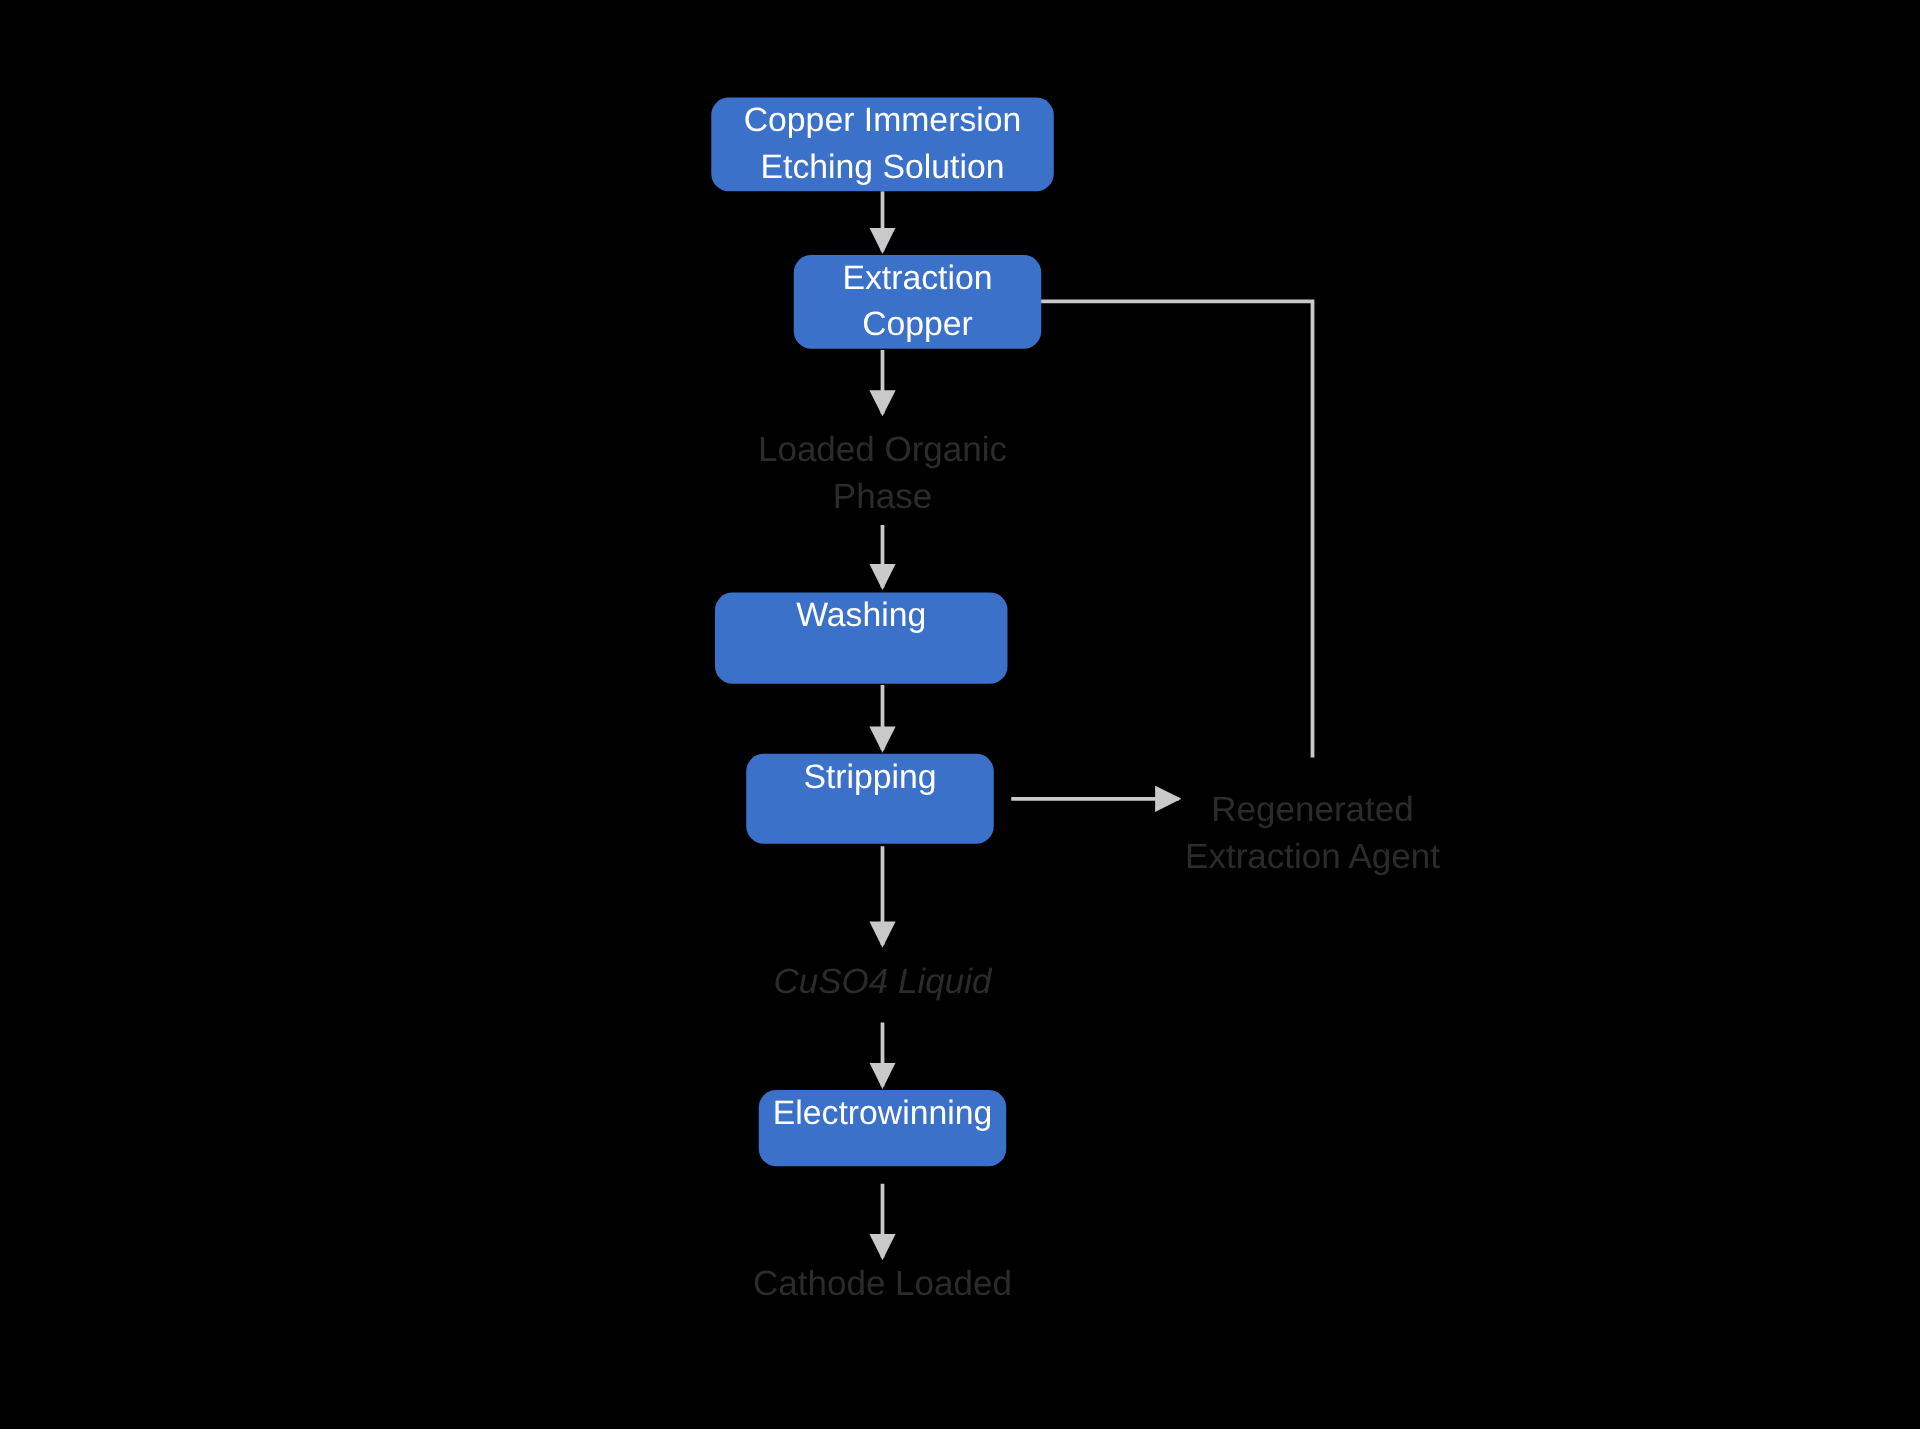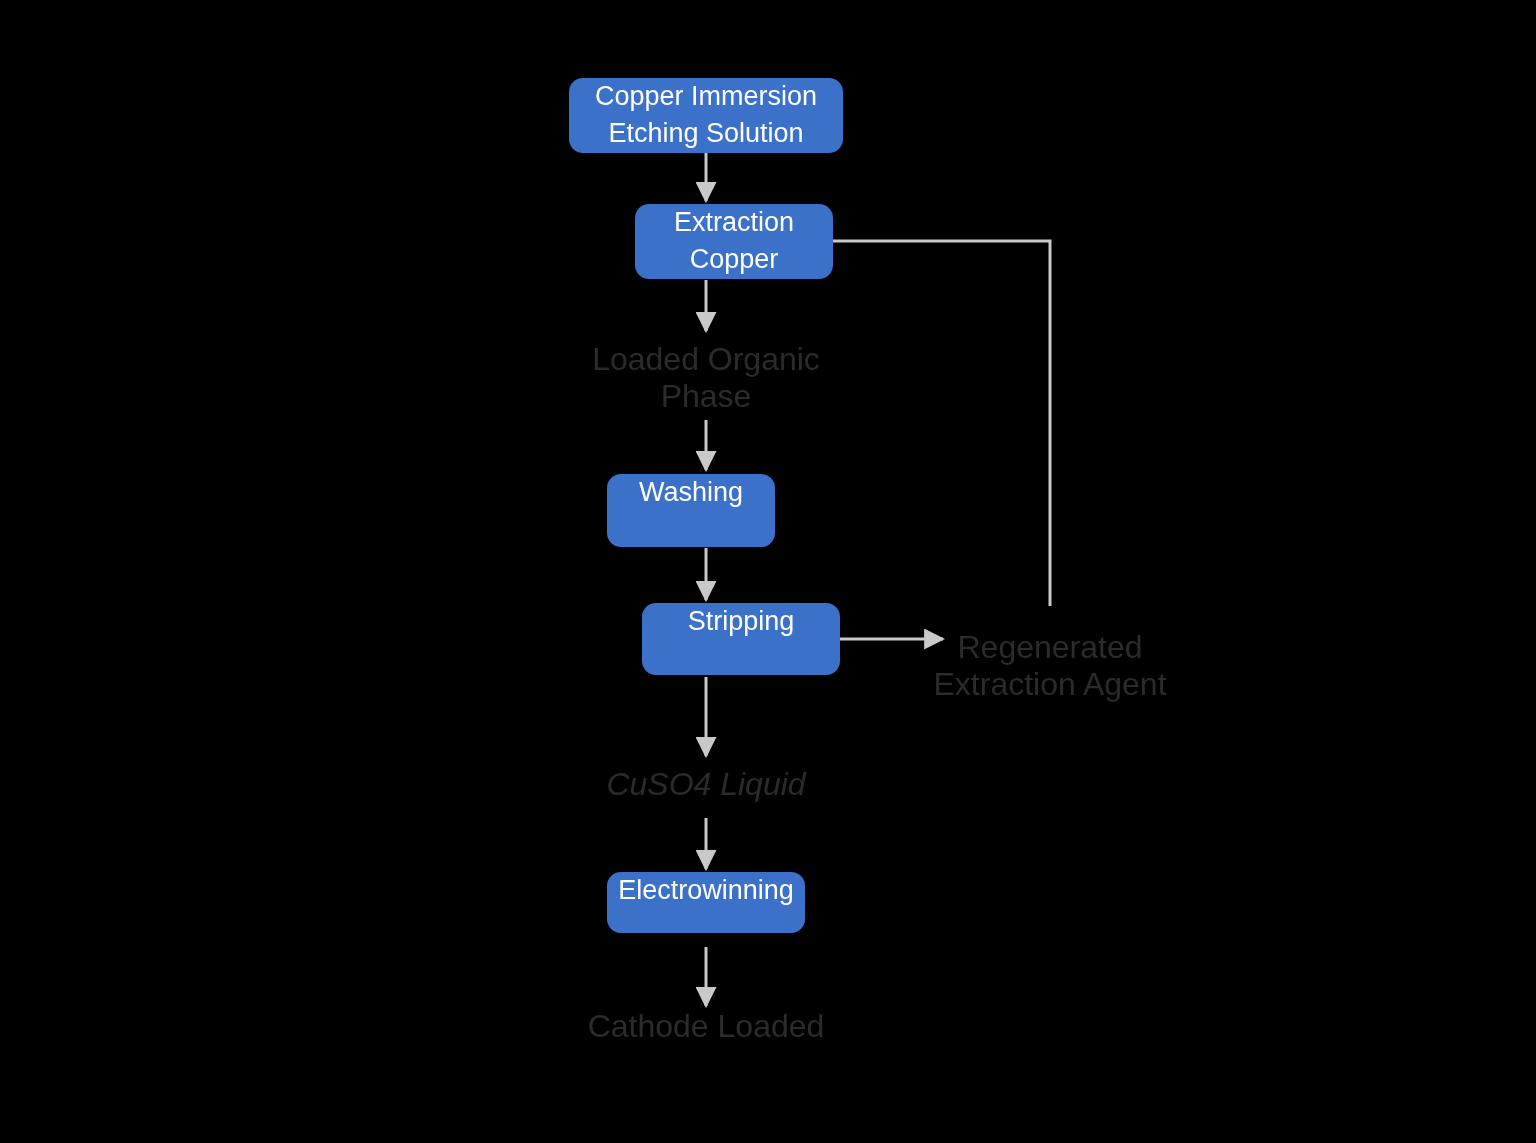--- a/index.html
+++ b/index.html
@@ -32,29 +32,29 @@
     display: flex;
     align-items: flex-start;
     justify-content: center;
     text-align: center;
     padding: 0 8px;
     box-sizing: border-box;
   }
   .stream-label {
     position: absolute;
     color: #2B2B2B;
-    font-size: 32px;
+    font-size: 28px;
     line-height: 37px;
     text-align: center;
   }
   
   #node-etching       { left: 569px; top: 78px;  width: 274px; height: 75px; }
   #node-extraction    { left: 635px; top: 204px; width: 198px; height: 75px; }
-  #node-washing       { left: 607px; top: 474px; width: 168px; height: 73px; }
-  #node-stripping     { left: 642px; top: 603px; width: 198px; height: 72px; }
+  #node-washing       { left: 572px; top: 474px; width: 234px; height: 73px; }
+  #node-stripping     { left: 597px; top: 603px; width: 198px; height: 72px; }
   #node-electrowinning{ left: 607px; top: 872px; width: 198px; height: 61px; }
 
   #label-loaded-organic { left: 586px; top: 341px;  width: 240px; }
   #label-regenerated    { left: 920px; top: 613px;  width: 260px; margin-top: 16px; }
   #label-cuso4          { left: 566px; top: 766px;  width: 280px; font-style: italic; }
   #label-cathode        { left: 566px; top: 1008px; width: 280px; }
 </style>
 </head>
 <body>
 

